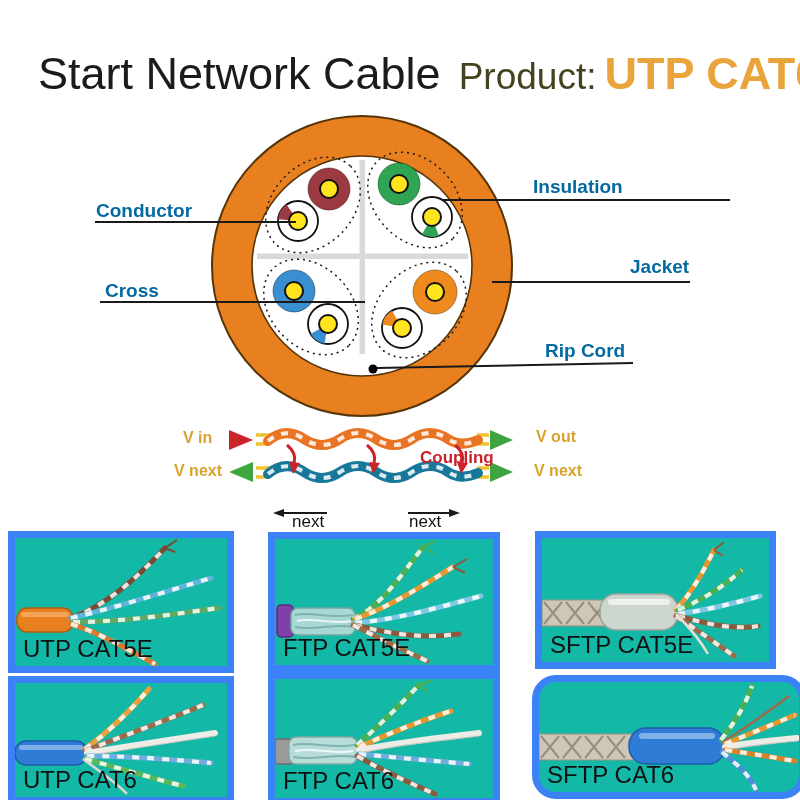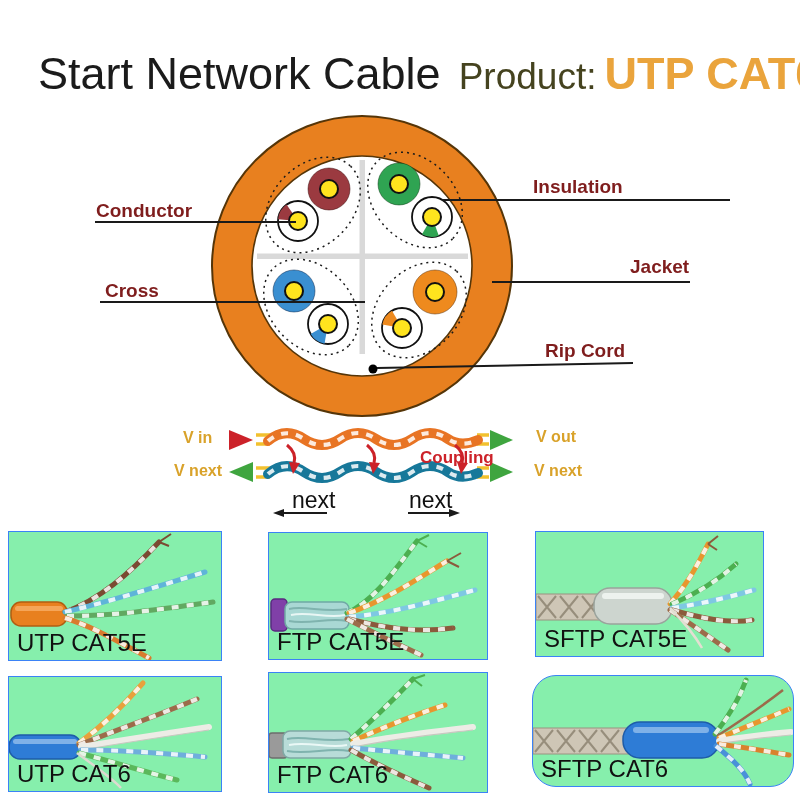--- a/index.html
+++ b/index.html
@@ -3,25 +3,25 @@
 <meta charset="utf-8">
 <style>
   html,body{margin:0;padding:0;background:#fff;}
   .page{position:relative;width:800px;height:800px;background:#fff;overflow:hidden;
         font-family:"Liberation Sans", sans-serif;}
   .abs{position:absolute;}
   .title-row{left:38px;top:48px;white-space:nowrap;}
   .t-black{font-size:45px;color:#1b1b1b;letter-spacing:0px;}
   .t-product{font-size:37px;color:#45431f;margin-left:18px;}
   .t-hi{font-size:45px;color:#EAA43C;margin-left:8px;font-weight:700;}
-  .gold-label{font-size:19px;color:#7f1d1d;font-weight:600;}
+  .gold-label{font-size:19px;color:#0369a1;font-weight:600;}
   .coup-label{font-size:16px;color:#D9A22A;font-weight:600;white-space:nowrap;}
   .red-label{font-size:17px;color:#CC2229;font-weight:700;margin-left:36px;}
-  .next-label{font-size:23px;color:#111;}
-  .product-card{position:absolute;background:#86efac;border:1px solid #3b82f6;}
+  .next-label{font-size:17px;color:#111;margin-top:25px;}
+  .product-card{position:absolute;background:#14b8a6;border:7px solid #3b82f6;}
   .product-label{position:absolute;left:8px;bottom:3px;font-size:24px;color:#111;}
   svg{display:block;}
   .pairover{fill:none;stroke:#fff;stroke-width:4.2;stroke-dasharray:7 8;opacity:.85;}
   .pairbase{fill:none;stroke-linecap:round;stroke-width:5;}
 </style>
 </head>
 <body>
 
 <div class="page">
 

